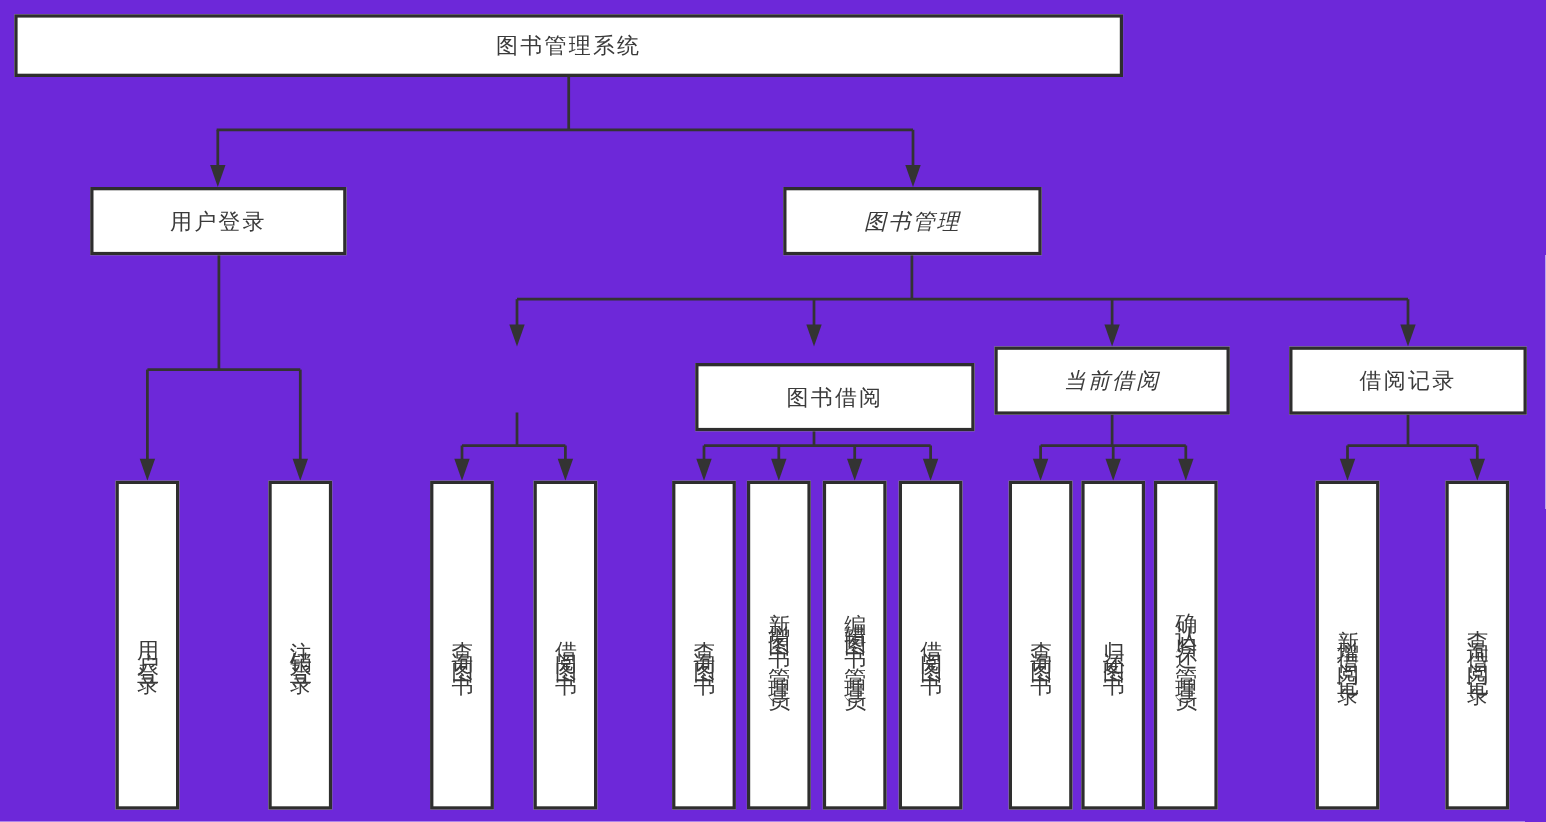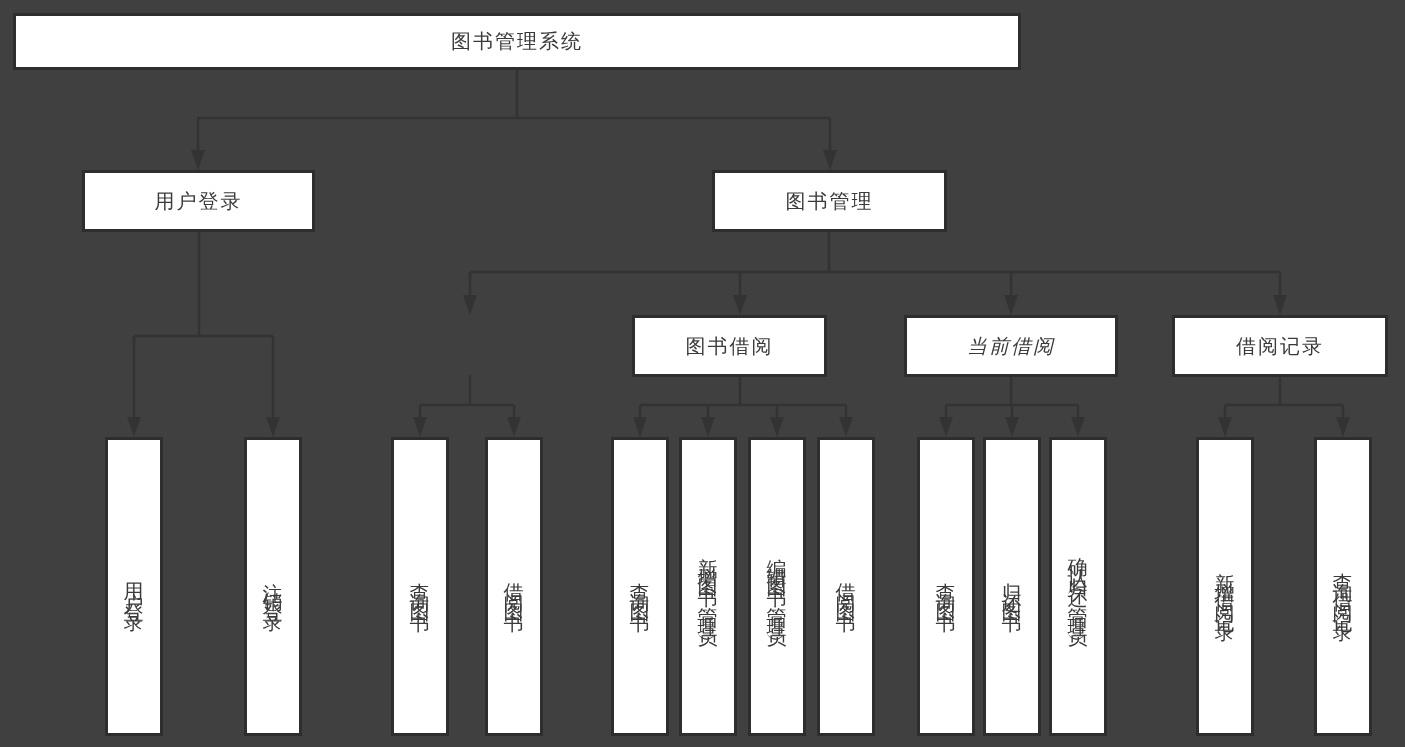--- a/index.html
+++ b/index.html
@@ -5,21 +5,21 @@
   html, body {
     margin: 0;
     padding: 0;
     background: #ffffff;
     font-family: "Liberation Sans", sans-serif;
   }
   #stage {
     position: relative;
     width: 1405px;
     height: 747px;
-    background: #404040;
+    background: #6d28d9;
     overflow: hidden;
     text-align: right;
   }
   #wires {
     position: absolute;
     left: 0;
     top: 0;
     width: 1405px;
     height: 747px;
     pointer-events: none;
@@ -129,23 +129,23 @@
       <polygon points="1005,417 1019,417 1012,437"></polygon>
       <polygon points="1071,417 1085,417 1078,437"></polygon>
       <polygon points="1218,417 1232,417 1225,437"></polygon>
       <polygon points="1336,417 1350,417 1343,437"></polygon>
     </g>
   </svg>
 
   <div class="node hbox" style="left:13px; top:13px; width:1008px; height:57px;">图书管理系统</div>
 
   <div class="node hbox" style="left:82px; top:170px; width:233px; height:62px;">用户登录</div>
-  <div class="node hbox" style="left:712px; top:170px; width:235px; height:62px;">图书管理</div>
+  <div class="node hbox" style="left:712px; top:170px; width:235px; height:62px;font-style:italic;">图书管理</div>
 
-  <div class="node hbox" style="left:632px; top:315px; width:195px; height:62px;">图书借阅</div>
+  <div class="node hbox" style="left:632px; top:330px; width:254px; height:62px;">图书借阅</div>
   <div class="node hbox" style="left:904px; top:315px; width:214px; height:62px;font-style:italic;">当前借阅</div>
   <div class="node hbox" style="left:1172px; top:315px; width:216px; height:62px;">借阅记录</div>
 
   <div class="node vbox" style="left:105px; top:437px; width:58px; height:299px;">
     <span>用户登录</span>
   </div>
   <div class="node vbox" style="left:244px; top:437px; width:58px; height:299px;">
     <span>注销登录</span>
   </div>
 

